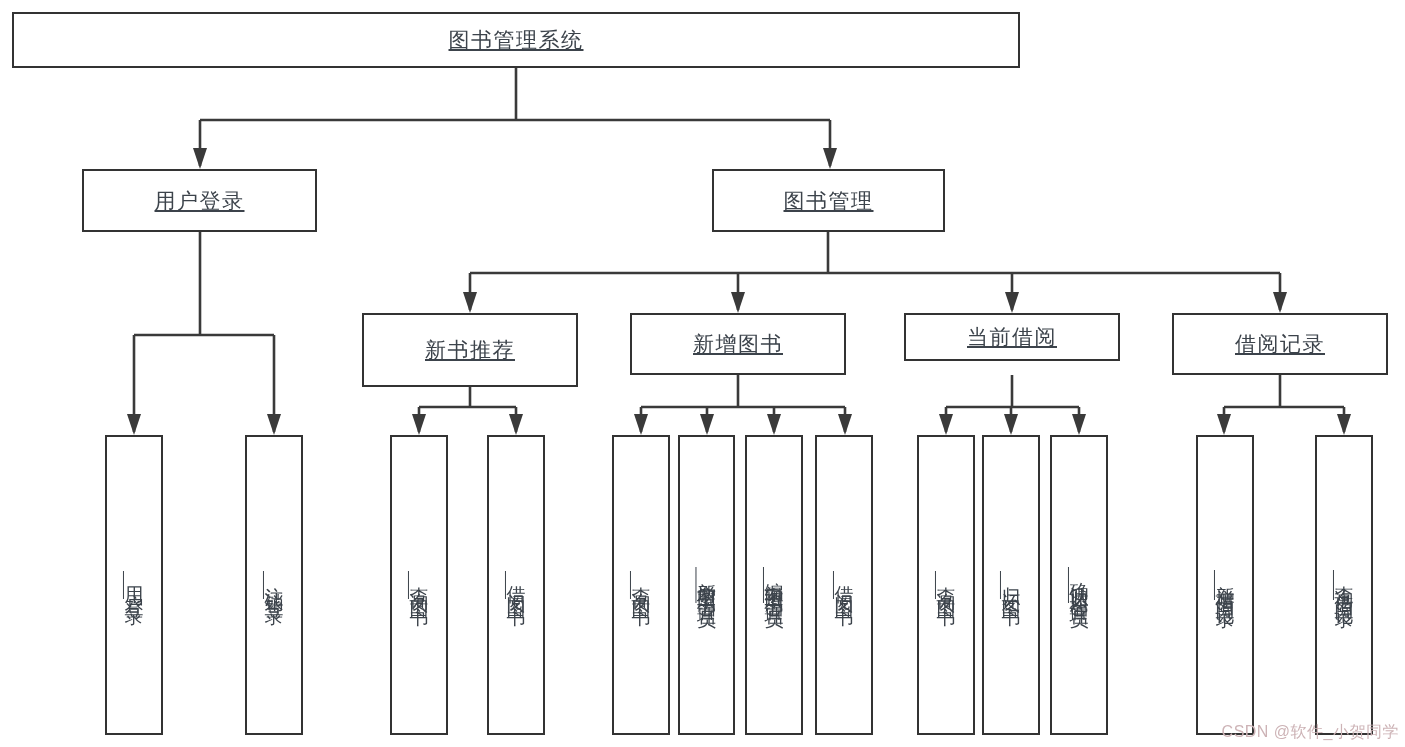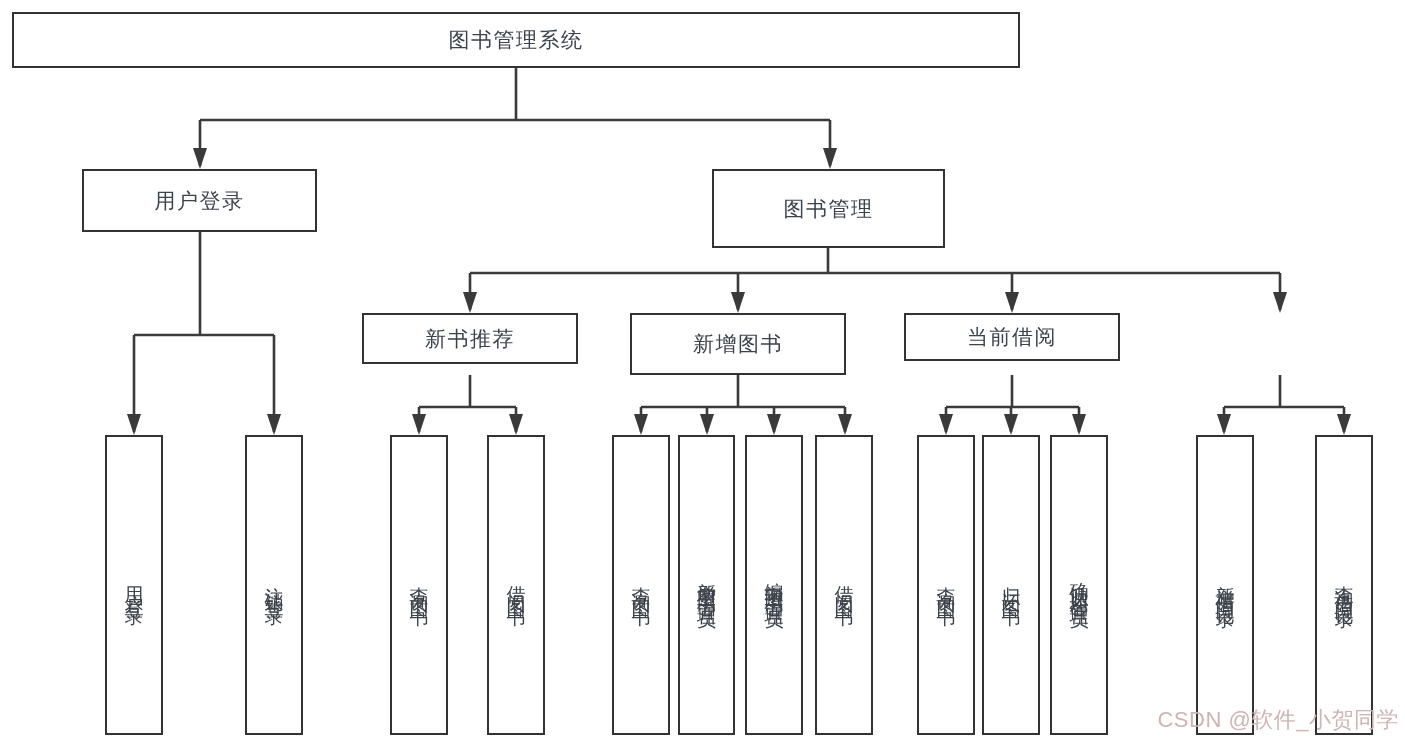--- a/index.html
+++ b/index.html
@@ -20,34 +20,35 @@
   .stage{position:absolute;inset:0;width:1405px;height:747px;}
   svg.wires{position:absolute;left:0;top:0;z-index:1;}
   svg.wires path{stroke:var(--line);stroke-width:2.6;fill:none;}
   svg.wires polygon{fill:var(--line);stroke:none;}
   .node{
     position:absolute;box-sizing:border-box;z-index:2;
     border:2.5px solid var(--border);
     background:#fff;
     display:flex;align-items:center;justify-content:center;
     text-align:center;
+    text-decoration:underline;
   }
   .h-node{font-size:21px;letter-spacing:1.5px;}
   .leaf{
     writing-mode:vertical-rl;
     text-orientation:mixed;
     font-size:19px;
     letter-spacing:7px;
     line-height:1.05;
     padding:6px 0;
   }
   .watermark{
     position:absolute;z-index:5;
-    right:6px;bottom:12px;
-    font-size:22px;
+    right:6px;bottom:4px;
+    font-size:16px;
     color:var(--wm);
     letter-spacing:0.5px;
     white-space:nowrap;
   }
 </style>
 </head>
 <body>
 
 <div class="stage">
 
@@ -111,25 +112,26 @@
     <polygon points="939,414 953,414 946,435"></polygon>
     <polygon points="1004,414 1018,414 1011,435"></polygon>
     <polygon points="1072,414 1086,414 1079,435"></polygon>
     <polygon points="1217,414 1231,414 1224,435"></polygon>
     <polygon points="1337,414 1351,414 1344,435"></polygon>
   </svg>
 
   <div class="node h-node" style="left:12px;top:12px;width:1008px;height:56px">图书管理系统</div>
 
   <div class="node h-node" style="left:82px;top:169px;width:235px;height:63px">用户登录</div>
-  <div class="node h-node" style="left:712px;top:169px;width:233px;height:79px">图书管理</div>
+  <div class="node h-node" style="left:712px;top:169px;width:233px;height:63px">图书管理</div>
 
-  <div class="node h-node" style="left:362px;top:313px;width:216px;height:51px">新书推荐</div>
+  <div class="node h-node" style="left:362px;top:313px;width:216px;height:74px">新书推荐</div>
   <div class="node h-node" style="left:630px;top:313px;width:216px;height:62px">新增图书</div>
   <div class="node h-node" style="left:904px;top:313px;width:216px;height:48px">当前借阅</div>
+  <div class="node h-node" style="left:1172px;top:313px;width:216px;height:62px">借阅记录</div>
 
   <div class="node leaf" style="left:105px;top:435px;width:58px;height:300px">用户登录</div>
   <div class="node leaf" style="left:245px;top:435px;width:58px;height:300px">注销登录</div>
 
   <div class="node leaf" style="left:390px;top:435px;width:58px;height:300px">查询图书</div>
   <div class="node leaf" style="left:487px;top:435px;width:58px;height:300px">借阅图书</div>
 
   <div class="node leaf" style="left:612px;top:435px;width:58px;height:300px">查询图书</div>
   <div class="node leaf" style="left:678px;top:435px;width:57px;height:300px;letter-spacing:4px">新增图书（管理员）</div>
   <div class="node leaf" style="left:745px;top:435px;width:58px;height:300px;letter-spacing:4px">编辑图书（管理员）</div>

